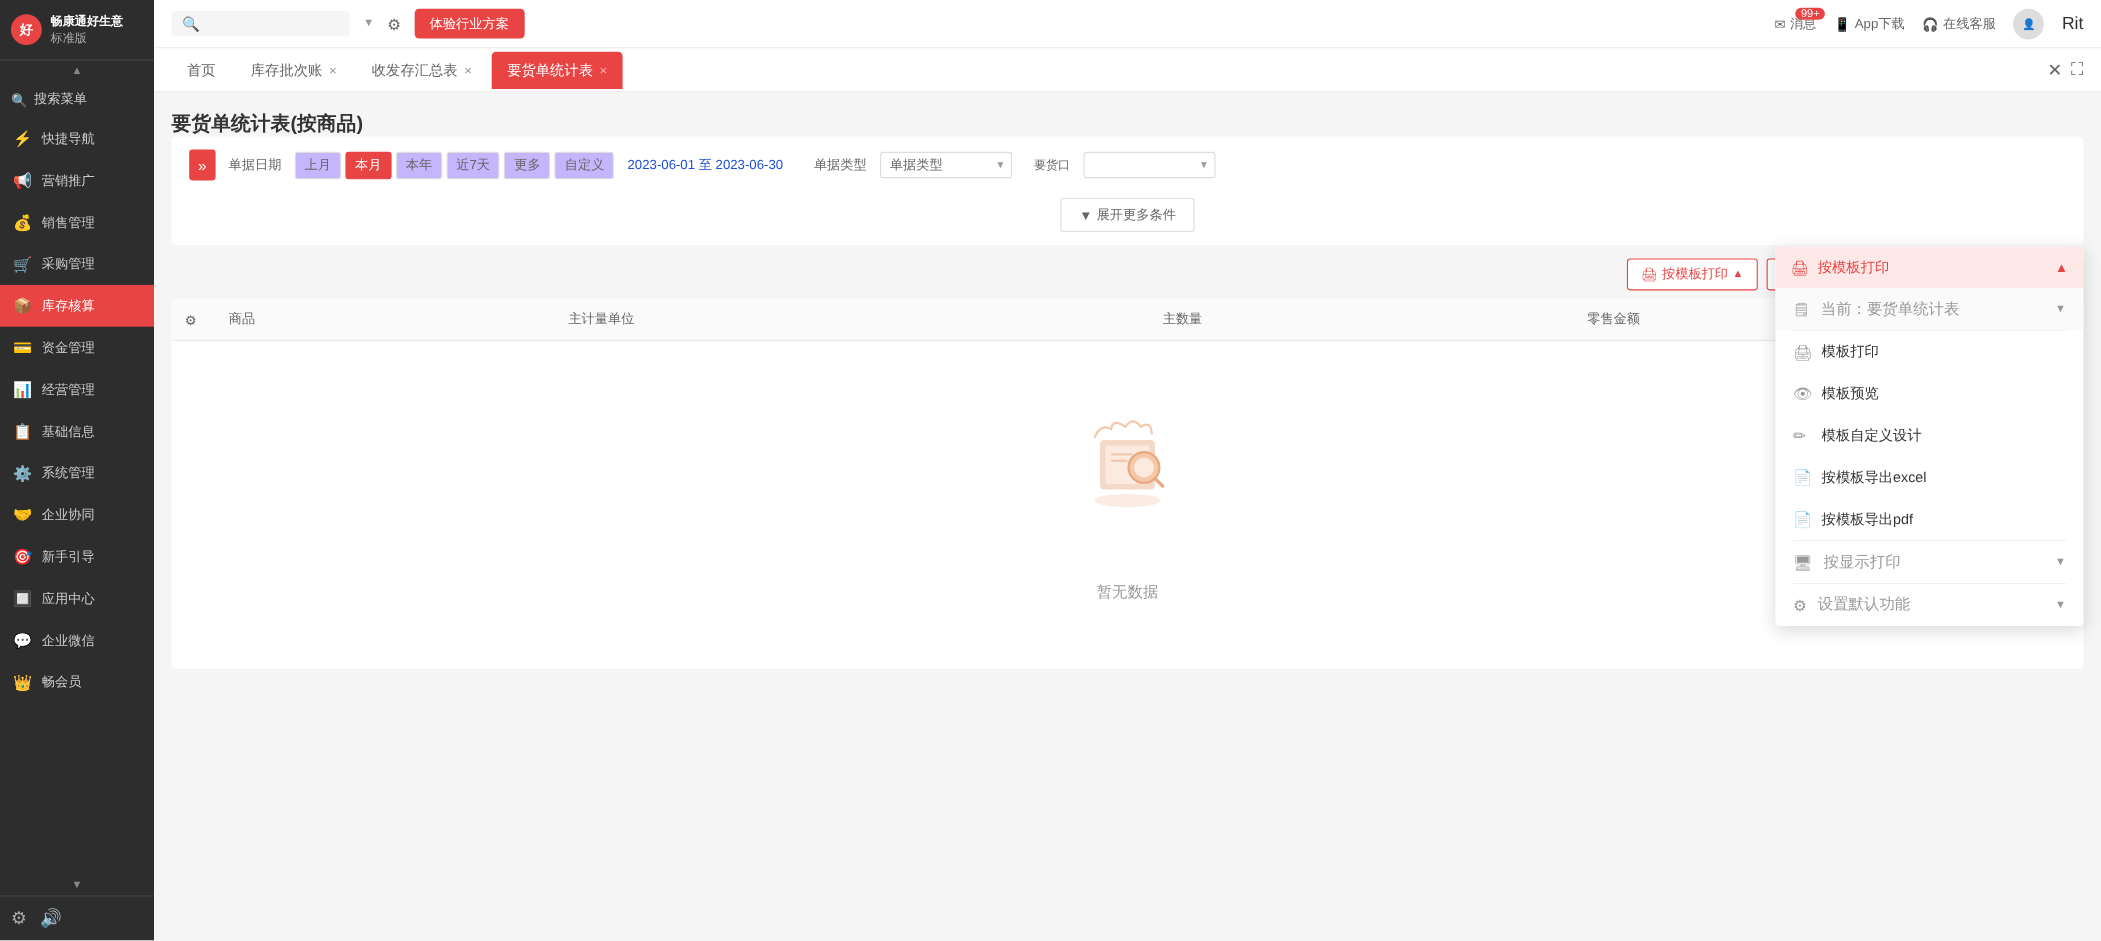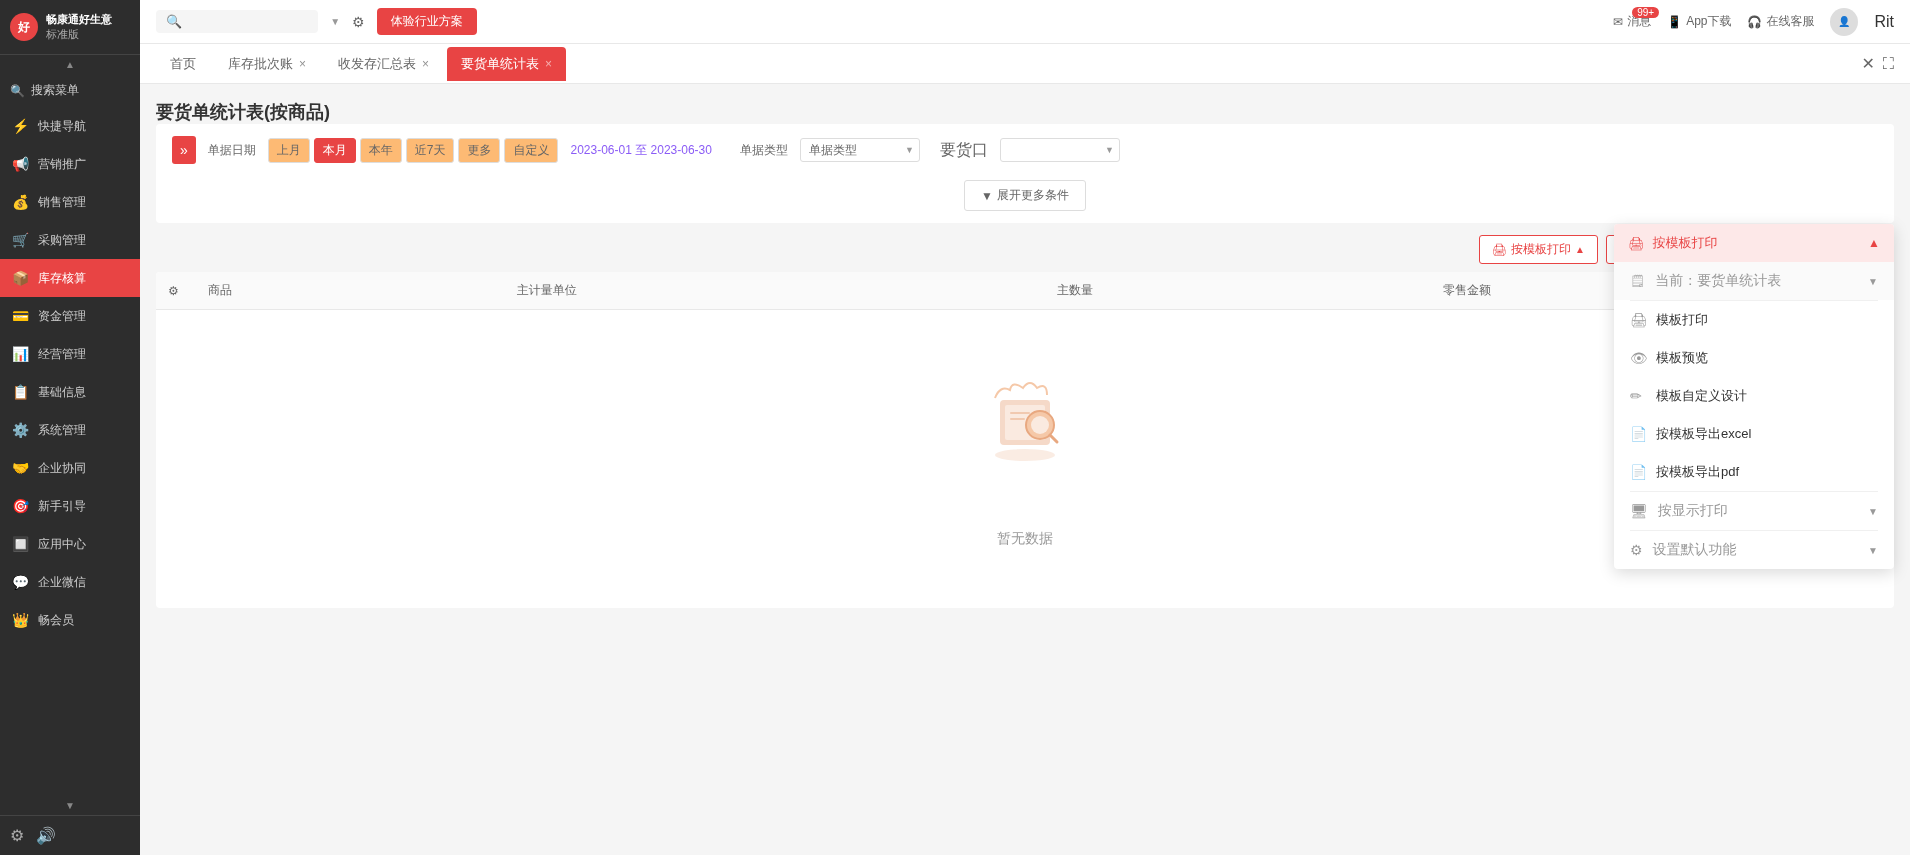--- a/index.html
+++ b/index.html
@@ -39,21 +39,21 @@
     .tab-home { color: #666; font-size: 13px; }
 
     
     .content { flex: 1; overflow: auto; padding: 16px; position: relative; }
     .page-title { font-size: 18px; font-weight: bold; color: #333; }
 
     
     .filter-bar { background: #fff; border-radius: 4px; padding: 12px 16px; margin-bottom: 12px; }
     .filter-row { display: flex; align-items: center; gap: 12px; flex-wrap: wrap; }
     .date-btns { display: flex; gap: 4px; }
-    .date-btn { padding: 3px 8px; border: 1px solid #ddd; border-radius: 3px; font-size: 12px; cursor: pointer; color: #666; background: #fdba74; }
+    .date-btn { padding: 3px 8px; border: 1px solid #ddd; border-radius: 3px; font-size: 12px; cursor: pointer; color: #666; background: #c4b5fd; }
     .date-btn.active { background: #e84444; color: white; border-color: #e84444; }
     .filter-select { border: 1px solid #ddd; border-radius: 3px; padding: 4px 24px 4px 8px; font-size: 12px; color: #666; background: white; appearance: none; cursor: pointer; position: relative; min-width: 120px; }
     .select-wrapper { position: relative; display: inline-block; }
     .select-wrapper::after { content: '▼'; position: absolute; right: 6px; top: 50%; transform: translateY(-50%); font-size: 9px; color: #999; pointer-events: none; }
     .expand-more { display: flex; align-items: center; justify-content: center; gap: 4px; padding: 6px 16px; border: 1px solid #ddd; border-radius: 3px; cursor: pointer; font-size: 12px; color: #666; background: white; margin-top: 8px; width: fit-content; margin-left: auto; margin-right: auto; }
 
     
     .toolbar { display: flex; align-items: center; justify-content: flex-end; gap: 8px; margin-bottom: 8px; }
     .toolbar-btn { display: flex; align-items: center; gap: 4px; padding: 5px 12px; border: 1px solid #ddd; border-radius: 3px; cursor: pointer; font-size: 12px; color: #666; background: white; }
     .toolbar-btn.primary { background: #e84444; color: white; border-color: #e84444; }
@@ -246,30 +246,30 @@
 
         <div class="date-btns">
           <button class="date-btn">上月</button>
           <button class="date-btn active">本月</button>
           <button class="date-btn">本年</button>
           <button class="date-btn">近7天</button>
           <button class="date-btn">更多</button>
           <button class="date-btn">自定义</button>
         </div>
 
-        <span style="font-size:12px;color:#8b5cf6;">2023-06-01 至 2023-06-30</span>
+        <span style="font-size:12px;color:#1d4ed8;">2023-06-01 至 2023-06-30</span>
 
         <span style="color:#666;font-size:12px;margin-left:16px;">单据类型</span>
         <div class="select-wrapper">
           <select class="filter-select">
             <option value="">单据类型</option>
           </select>
         </div>
 
-        <span style="color:#666;font-size:16px;margin-left:8px;text-align:right;">要货口</span>
+        <span style="color:#666;font-size:11px;margin-left:8px;text-align:right;">要货口</span>
         <div class="select-wrapper">
           <select class="filter-select">
             <option value=""></option>
           </select>
         </div>
       </div>
 
       <div style="display:flex;justify-content:center;margin-top:8px;">
         <div class="expand-more">
           <span>▼</span>

